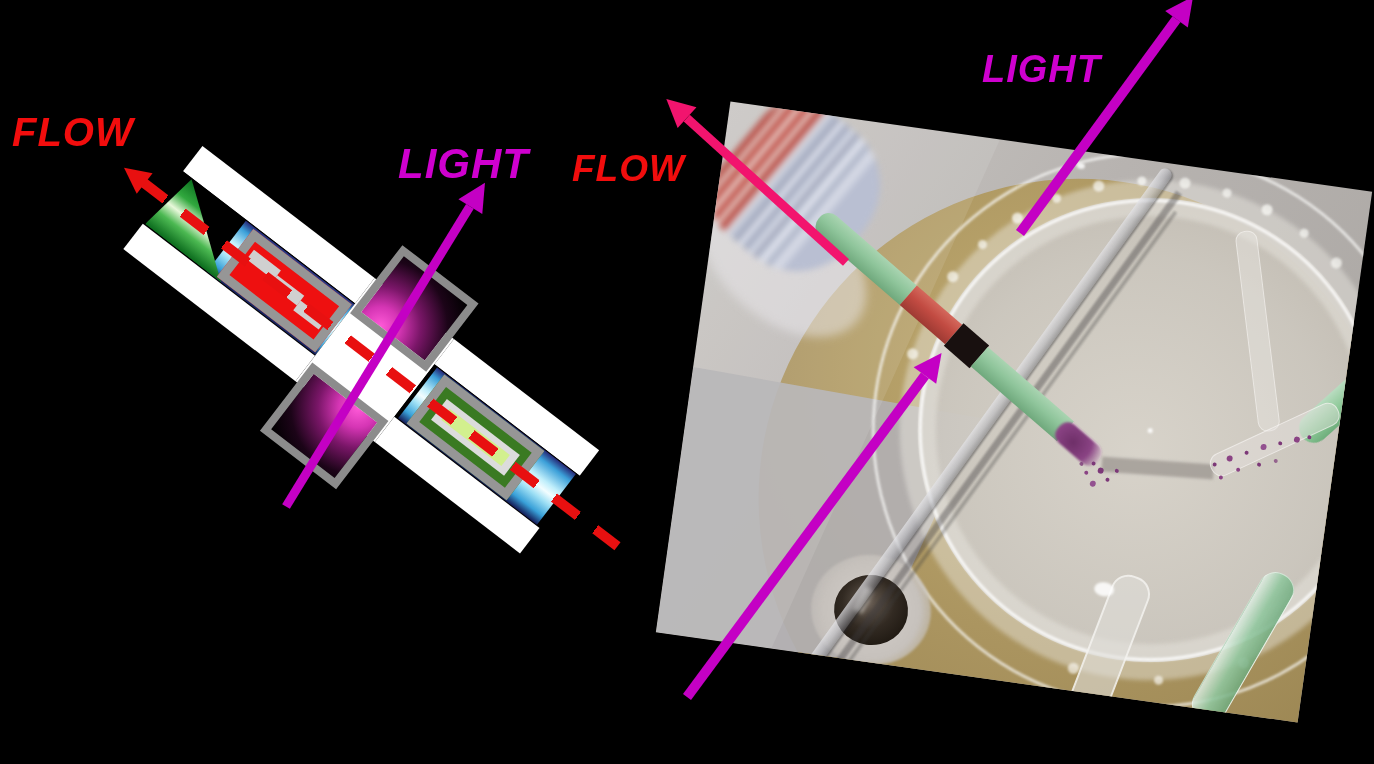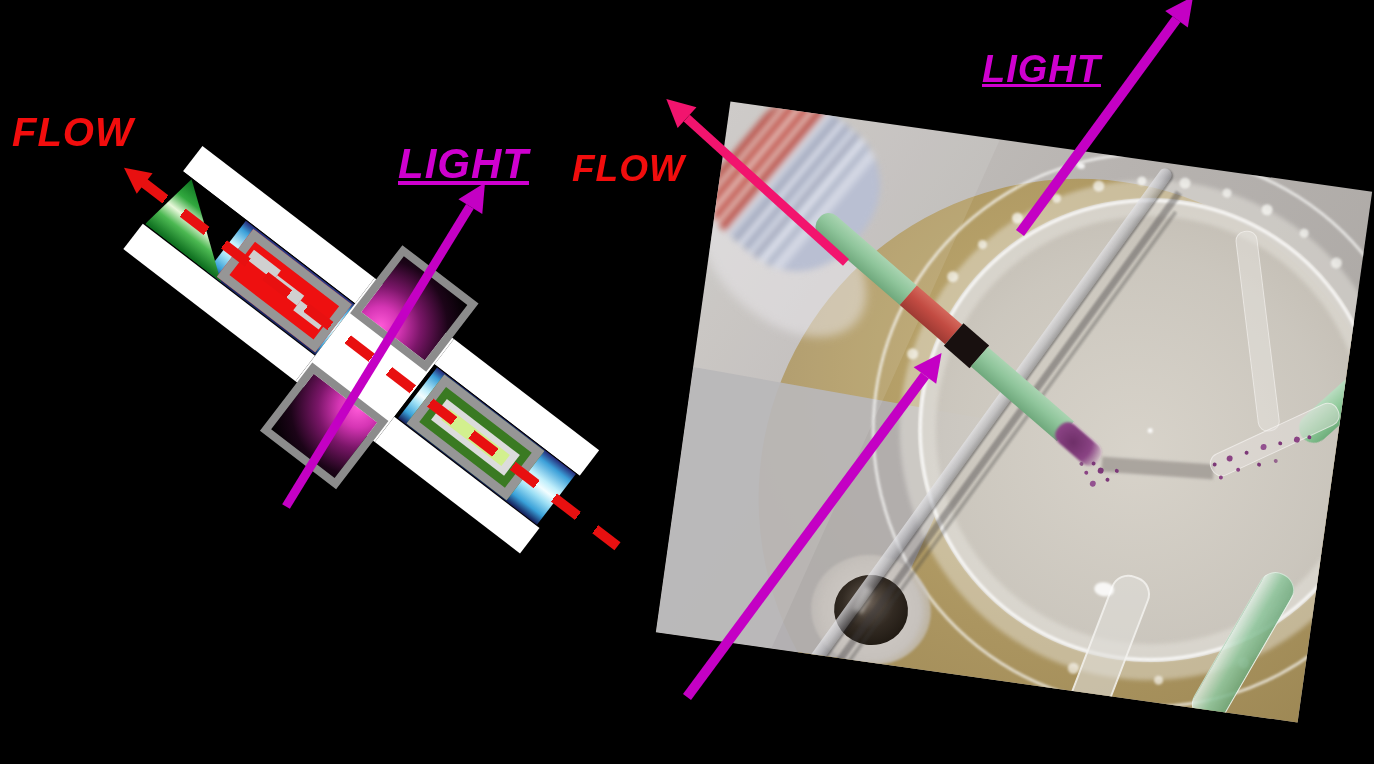--- a/index.html
+++ b/index.html
@@ -2,21 +2,21 @@
 <html><head>
 <meta charset="utf-8">
 <style>
   html,body{margin:0;padding:0;background:#000;}
   #canvas{position:relative;width:1374px;height:764px;background:#000;overflow:hidden;
           font-family:"Liberation Sans",sans-serif;}
   .abs{position:absolute;}
   
   .lbl{position:absolute;font-style:italic;font-weight:bold;line-height:1;letter-spacing:1px;z-index:60;}
   .lbl-flow{color:#f20d0d;}
-  .lbl-light{color:#cf00cf;text-decoration:underline;}
+  .lbl-light{color:#cf00cf;}
   
   .arrow{position:absolute;transform-origin:0 50%;z-index:55;}
   .arrow::after{content:"";position:absolute;left:100%;top:50%;transform:translateY(-50%);
     border-top:14px solid transparent;border-bottom:14px solid transparent;border-left:28px solid currentColor;}
   .magenta{background:#c400c4;color:#c400c4;}
   .deeppink{background:#f2146e;color:#f2146e;}
   
   #schematic{position:absolute;left:59px;top:206px;width:660px;height:330px;
              transform:rotate(37.5deg);z-index:10;}
   #schematic .wall{position:absolute;background:#ffffff;height:32px;}

